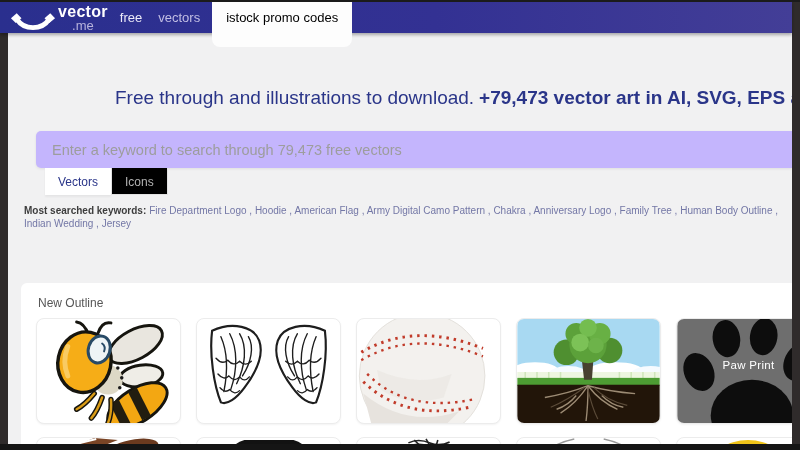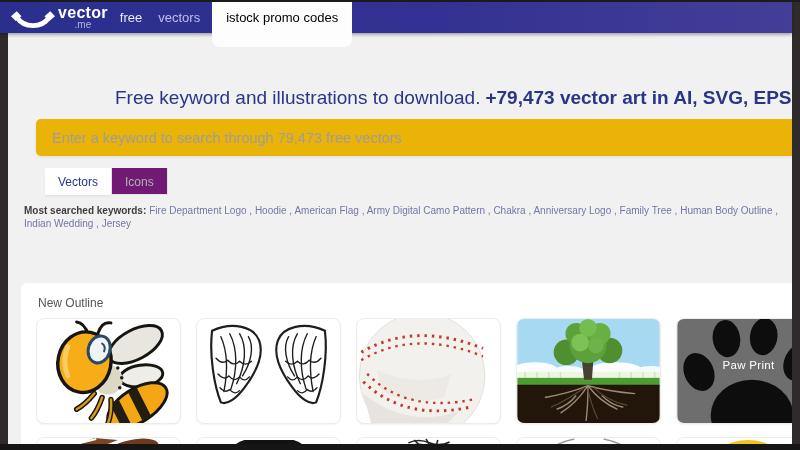--- a/index.html
+++ b/index.html
@@ -11,44 +11,44 @@
   .bottom-bar { position:absolute; bottom:0; left:0; right:0; height:6px; background:#151515; z-index:7; }
 
   
   .navbar { position:absolute; top:2px; left:0; width:792px; height:31px;
     background:linear-gradient(90deg,#2a2f8e 0%, #333193 55%, #433e97 100%);
     display:flex; align-items:center; z-index:5; box-shadow:0 2px 3px rgba(0,0,0,.3); }
   .logo { display:flex; align-items:flex-end; margin-left:10px; cursor:pointer; }
   .logo svg { width:46px; height:22px; margin-top:3px; }
   .logo-words { margin-left:2px; line-height:1; }
   .logo-name { color:#ffffff; font-weight:bold; font-size:16px; letter-spacing:.3px; }
-  .logo-tld { display:block; color:#b7b3dc; font-size:10px; text-align:center; margin-top:-1px; }
+  .logo-tld { display:block; color:#b7b3dc; font-size:13px; text-align:center; margin-top:-1px; }
   .nav-item { font-size:13px; cursor:pointer; }
   .nav-home { margin-left:12px; color:#eceaf8; }
   .nav-vectors { margin-left:16px; color:#c2bee4; }
   .promo-btn { margin-left:12px; background:#fdfdfd; color:#000000; font-size:13px;
     padding:22px 14px; border:none; border-radius:8px; cursor:pointer; font-family:inherit; }
 
   
   .page { position:absolute; top:33px; left:8px; width:784px; bottom:6px; background:#f1f1f2; overflow:hidden; z-index:4; }
 
   .hero-title { position:absolute; top:54px; left:107px; right:0; white-space:nowrap; overflow:hidden;
     font-size:19px; color:#2a3589; }
   .hero-bold { font-weight:bold; margin-left:5px; }
 
-  .search-box { position:absolute; top:86px; left:28px; right:0; height:37px; background:#eab308;
+  .search-box { position:absolute; top:98px; left:28px; right:0; height:37px; background:#c4b5fd;
     border-radius:5px 0 0 5px; box-shadow:0 1px 3px rgba(0,0,0,.08); }
   .search-box input { width:100%; height:100%; border:none; outline:none; background:transparent;
     padding:0 16px; font-size:14.5px; color:#555; font-family:inherit; }
   .search-box input::placeholder { color:#9d9d9d; }
 
   .tabs { position:absolute; top:135px; left:37px; display:flex; height:27px; }
   .tab { font-size:12px; padding:7px 13px 0; cursor:pointer; }
   .tab-active { background:#ffffff; color:#2a3589; box-shadow:0 2px 2px rgba(0,0,0,.05); }
-  .tab-inactive { background:#701a75; color:#b2b2b2; border:1px solid #e2e2e2; border-top:none; }
+  .tab-inactive { background:#000000; color:#b2b2b2; border:1px solid #e2e2e2; border-top:none; }
 
   .keywords { position:absolute; top:171px; left:16px; right:6px; font-size:10px; color:#7377a6; line-height:1.3; }
   .kw-label { font-weight:bold; color:#3d3d3d; margin-right:3px; }
   .kw-link { cursor:pointer; }
   .kw-link:not(:last-child)::after { content:" , "; color:#7377a6; }
 
   .panel { position:absolute; top:250px; left:13px; right:0; bottom:0; background:#ffffff; border-radius:6px 0 0 0; overflow:hidden; }
   .panel-heading { position:absolute; top:13px; left:17px; font-size:12px; color:#565656; }
   .grid { position:absolute; left:15px; display:flex; gap:15px; }
   .grid-row1 { top:35px; }
@@ -79,21 +79,21 @@
       </span>
     </div>
     <span class="nav-item nav-home">free</span>
     <span class="nav-item nav-vectors">vectors</span>
     <button class="promo-btn">istock promo codes</button>
   </div>
 
   <div class="page">
 
     <div class="hero-title">
-      <span>Free keyword and illustrations to download.</span><span class="hero-bold">+79,473 vector art in AI, SVG, EPS a</span>
+      <span>Free through and illustrations to download.</span><span class="hero-bold">+79,473 vector art in AI, SVG, EPS a</span>
     </div>
 
     <div class="search-box">
       <input type="text" value="" placeholder="Enter a keyword to search through 79,473 free vectors" style="">
     </div>
 
     <div class="tabs">
       <div class="tab tab-active">Vectors</div>
       <div class="tab tab-inactive">Icons</div>
     </div>

